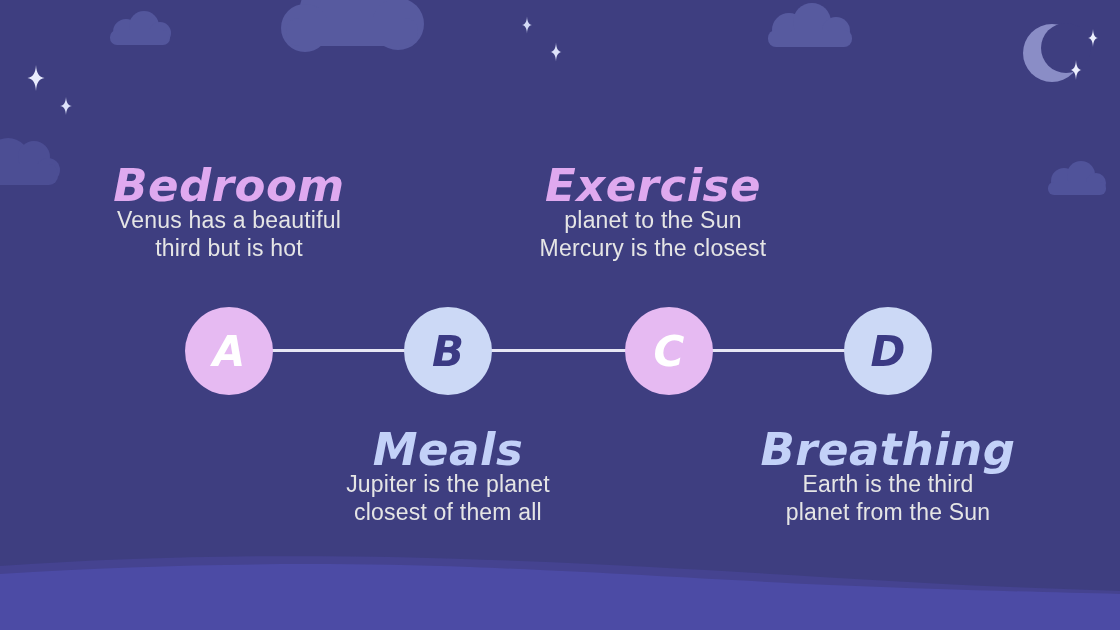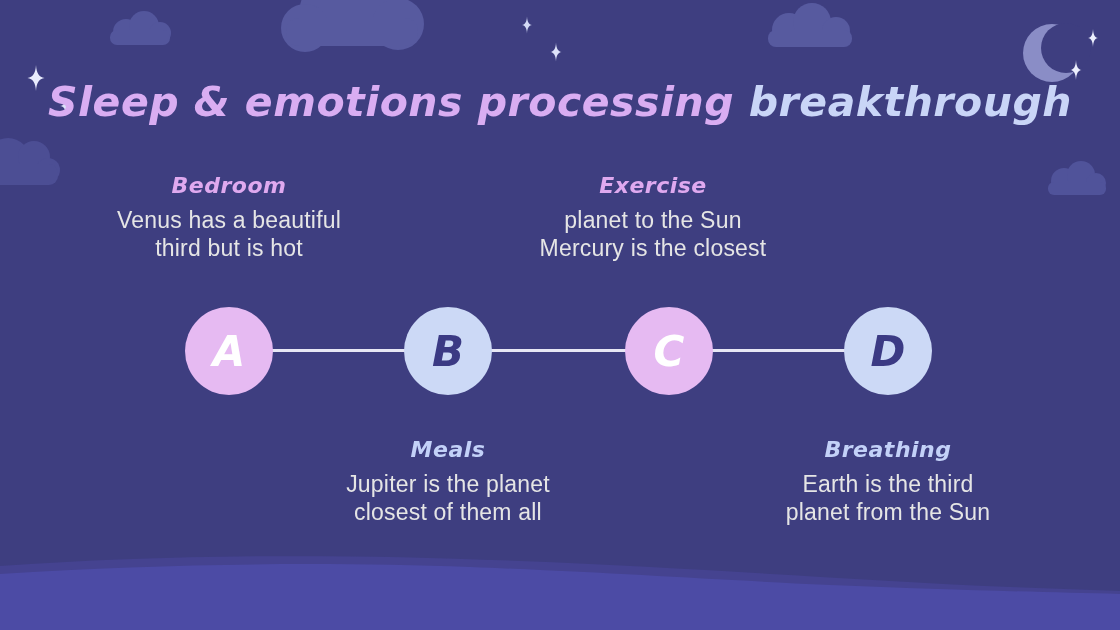--- a/index.html
+++ b/index.html
@@ -22,21 +22,21 @@
   .title .pink{color:#d9adf2;}
   .title .peri{color:#c9d5f7;}
 
   .label-group{
     position:absolute;width:340px;text-align:center;z-index:2;
   }
   .label-group.top{top:166px;}
   .label-group.bottom{top:406px;}
   .heading{
     font-family:"DejaVu Sans",sans-serif;
-    font-size:22px;font-weight:bold;font-style:italic;
+    font-size:45px;font-weight:bold;font-style:italic;
     line-height:40px;letter-spacing:.5px;
   }
   .heading.pink{color:#dfa9ef;}
   .heading.peri{color:#c3d1f8;margin-top:24px;}
   .desc{
     font-size:23px;line-height:28px;color:#e5e5e5;
     letter-spacing:.2px;
   }
 
   .connector{
@@ -111,24 +111,20 @@
     <use href="#sparkle" transform="translate(66,106) scale(0.6,0.9)" fill="#dde2f9"></use>
     <use href="#sparkle" transform="translate(527,25) scale(0.5,0.85)" fill="#d4daf6"></use>
     <use href="#sparkle" transform="translate(556,52) scale(0.55,0.95)" fill="#dde2f9"></use>
     <use href="#sparkle" transform="translate(1093,38) scale(0.5,0.9)" fill="#eceffd"></use>
     <use href="#sparkle" transform="translate(1076,70) scale(0.55,1.0)" fill="#eceffd"></use>
 
     <path fill="#454390" d="M0,566 C160,555 330,553 520,561 C700,568 850,580 1010,587 L1120,591 L1120,630 L0,630 Z"></path>
     <path fill="#4c4ba5" d="M0,574 C170,563 330,562 470,567 C620,573 700,579 830,585 C950,590 1040,592 1120,594 L1120,630 L0,630 Z"></path>
   </svg>
 
-  <h1 class="title">
-    <span class="pink">Sleep &amp; emotions processing</span>
-    <span class="peri">breakthrough</span>
-  </h1>
 
   <div>
 
     <div class="connector"></div>
 
     <div class="label-group top group-a">
       <div class="heading pink">Bedroom</div>
       <div class="desc">
         <div>Venus has a beautiful</div>
         <div>third but is hot</div>

